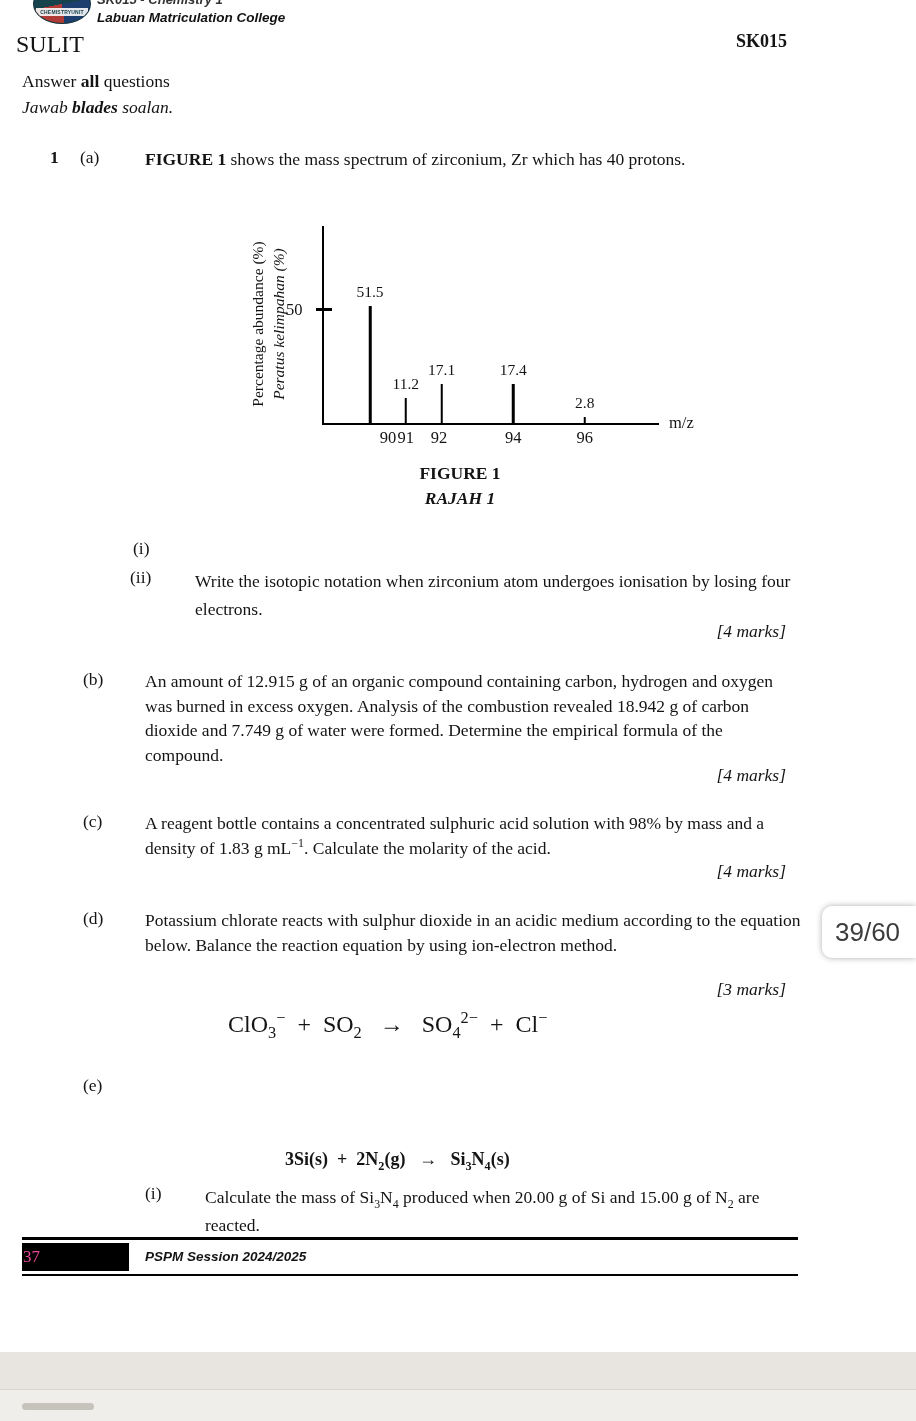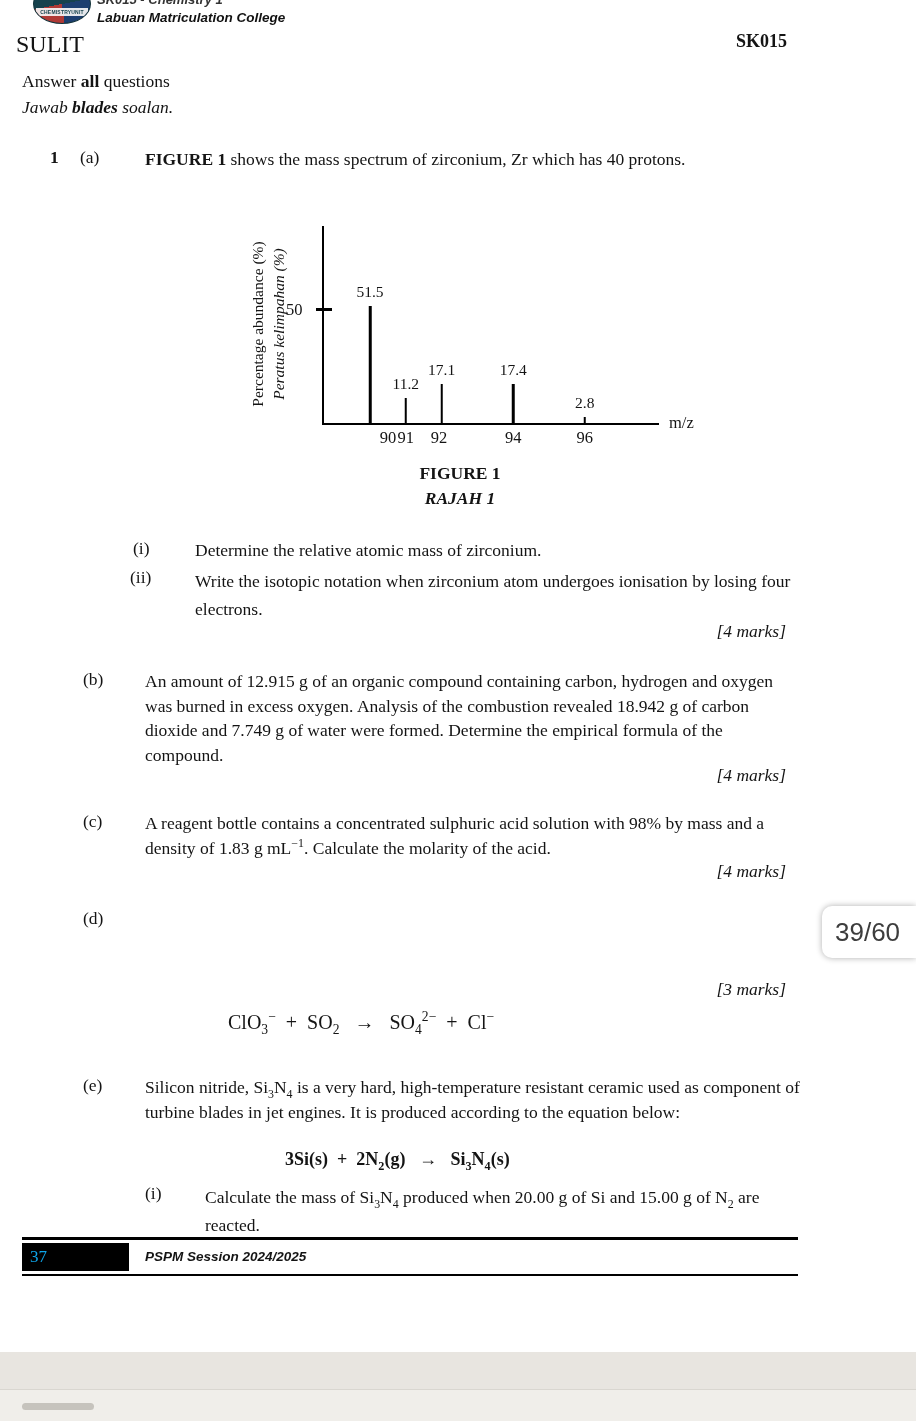--- a/index.html
+++ b/index.html
@@ -52,29 +52,29 @@
   .sub-label-ii { position:absolute; left:130px; top:567px; font-size:17.5px; }
   .sub-text-ii  { position:absolute; left:195px; top:567px; width:627px; line-height:28px; }
   .marks { position:absolute; right:130px; font-style:italic; font-size:17.5px; }
   .marks-a { top:621px; } .marks-b { top:765px; } .marks-c { top:861px; } .marks-d { top:979px; }
   .part-label { position:absolute; left:83px; font-size:17.5px; }
   .part-text  { position:absolute; left:145px; width:658px; }
   .b-label { top:669px; } .b-text { top:669px; }
   .c-label { top:811px; } .c-text { top:811px; }
   .d-label { top:908px; } .d-text { top:908px; }
   .e-label { top:1075px; } .e-text { top:1075px; }
-  .eq-d { position:absolute; left:228px; top:1011px; font-size:20px; }
+  .eq-d { position:absolute; left:228px; top:1011px; font-size:24px; }
   .eq-e { position:absolute; left:285px; top:1149px; font-size:18px; font-weight:bold; }
   .ei-label { position:absolute; left:145px; top:1183px; font-size:17.5px; }
   .ei-text  { position:absolute; left:205px; top:1183px; width:602px; line-height:28px; }
 
   
   .footer-line-top    { position:absolute; left:22px; top:1237px; width:776px; height:2.5px; background:#000; }
-  .footer-box { position:absolute; left:22px; top:1243px; width:107px; height:28px; background:#000; color:#0ea5e9;
-    font-size:17px; line-height:28px; padding-left:8px; box-sizing:border-box; }
+  .footer-box { position:absolute; left:22px; top:1243px; width:107px; height:28px; background:#000; color:#ec4899;
+    font-size:17px; line-height:28px; padding-left:1px; box-sizing:border-box; }
   .footer-session { position:absolute; left:145px; top:1249px; font:italic 600 13.5px "Liberation Sans",sans-serif; }
   .footer-line-bottom { position:absolute; left:22px; top:1274px; width:776px; height:2px; background:#000; }
 
   
   .page-badge { position:absolute; right:0; top:906px; width:94px; height:52px; background:#fff;
     border-radius:10px 0 0 10px; box-shadow:0 0 6px rgba(0,0,0,.32);
     color:#3d3d3d; font:26px "Liberation Sans",sans-serif;
     display:flex; align-items:center; padding-left:13px; box-sizing:border-box; }
   .chrome-mid    { position:absolute; left:0; top:1352px; width:916px; height:37px; background:#e8e5e0; }
   .chrome-bottom { position:absolute; left:0; top:1389px; width:916px; height:32px; background:#f0eeea;
@@ -127,39 +127,38 @@
         <div class="y-tick-dash" style="bottom: 112.218px;"></div>
         <div class="y-tick-label" style="bottom: 103.218px;">50</div>
       </div>
     <figcaption>
       <div class="cap1">FIGURE 1</div>
       <div class="cap2">RAJAH 1</div>
     </figcaption>
   </figure>
 
   <div class="sub-label-i">(i)</div>
-  <div class="sub-text-i para">Determine the relative atomic mass of zirconium.</div>
   <div class="sub-label-ii">(ii)</div>
   <div class="sub-text-ii para">Write the isotopic notation when zirconium atom undergoes ionisation by losing four electrons.</div>
   <div class="marks marks-a">[4 marks]</div>
 
   <div class="part-label b-label">(b)</div>
   <div class="part-text b-text para">An amount of 12.915 g of an organic compound containing carbon, hydrogen and oxygen was burned in excess oxygen. Analysis of the combustion revealed 18.942 g of carbon dioxide and 7.749 g of water were formed. Determine the empirical formula of the compound.</div>
   <div class="marks marks-b">[4 marks]</div>
 
   <div class="part-label c-label">(c)</div>
   <div class="part-text c-text para">A reagent bottle contains a concentrated sulphuric acid solution with 98% by mass and a density of 1.83 g mL<sup>−1</sup>. Calculate the molarity of the acid.</div>
   <div class="marks marks-c">[4 marks]</div>
 
   <div class="part-label d-label">(d)</div>
+  <div class="part-text d-text para">Potassium chlorate reacts with sulphur dioxide in an acidic medium according to the equation below. Balance the reaction equation by using ion-electron method.</div>
   <div class="marks marks-d">[3 marks]</div>
   <div class="eq-d">ClO<sub>3</sub><sup>−</sup>&nbsp;&nbsp;+&nbsp;&nbsp;SO<sub>2</sub>&nbsp;&nbsp;&nbsp;→&nbsp;&nbsp;&nbsp;SO<sub>4</sub><sup>2−</sup>&nbsp;&nbsp;+&nbsp;&nbsp;Cl<sup>−</sup></div>
 
   <div class="part-label e-label">(e)</div>
-  <div class="part-text e-text para">Silicon nitride, Si<sub>3</sub>N<sub>4</sub> is a very hard, high-temperature resistant ceramic used as component of turbine blades in jet engines. It is produced according to the equation below:</div>
   <div class="eq-e">3Si(s)&nbsp;&nbsp;+&nbsp;&nbsp;2N<sub>2</sub>(g)&nbsp;&nbsp;&nbsp;→&nbsp;&nbsp;&nbsp;Si<sub>3</sub>N<sub>4</sub>(s)</div>
   <div class="ei-label">(i)</div>
   <div class="ei-text para">Calculate the mass of Si<sub>3</sub>N<sub>4</sub> produced when 20.00 g of Si and 15.00 g of N<sub>2</sub> are reacted.</div>
 
   <div class="footer-line-top"></div>
   <div class="footer-box">37</div>
   <div class="footer-session">PSPM Session 2024/2025</div>
   <div class="footer-line-bottom"></div>
 
   <div class="page-badge">39/60</div>

